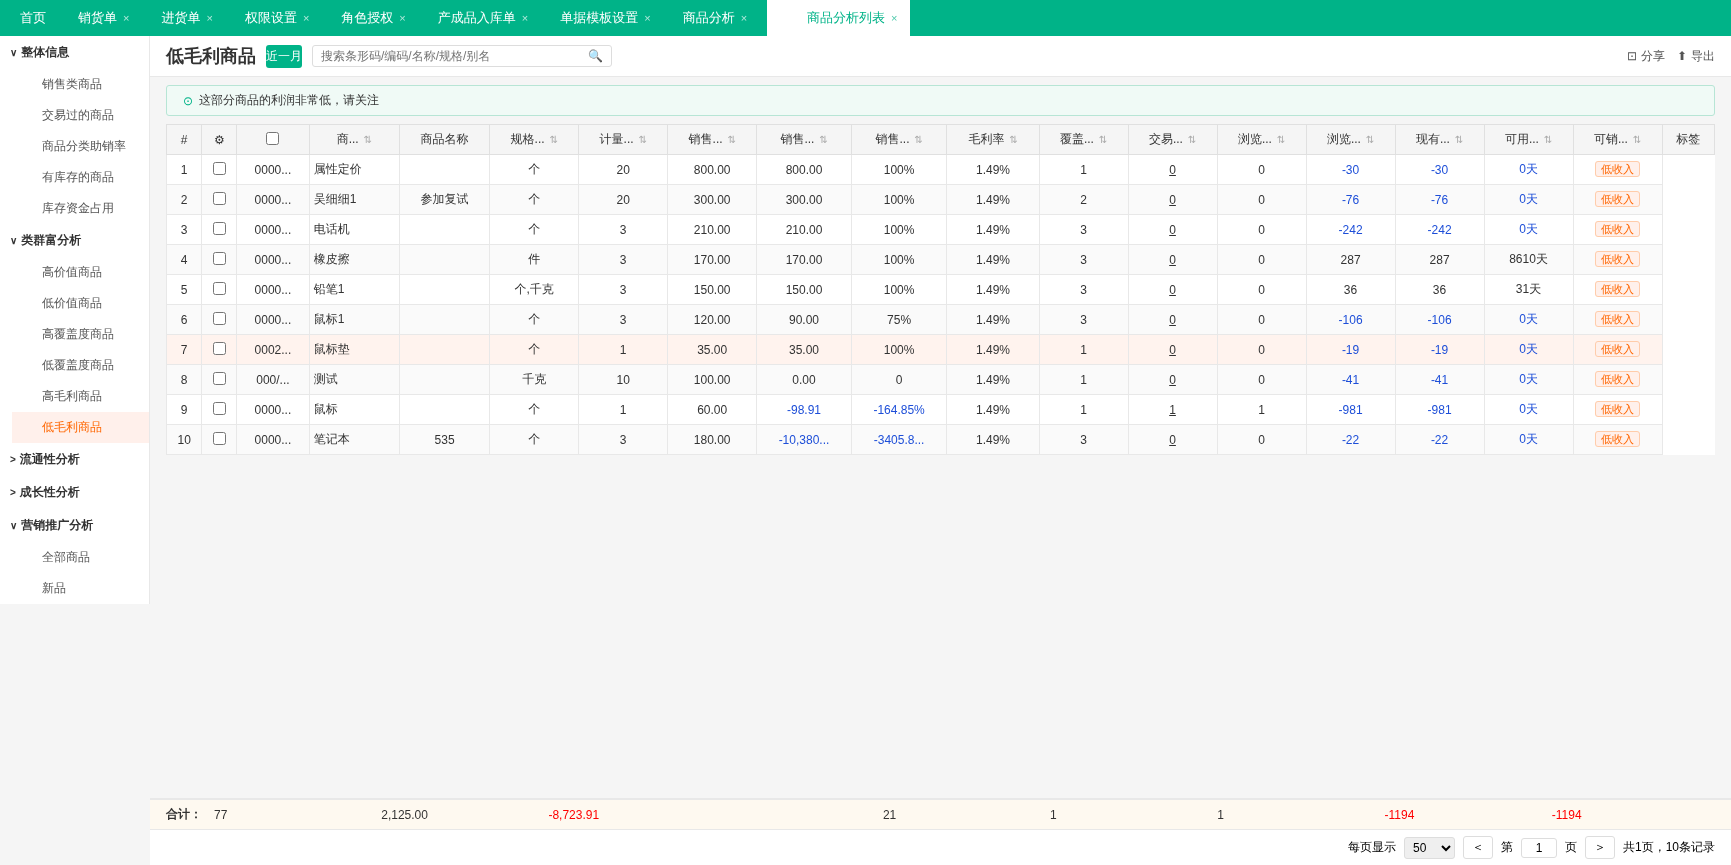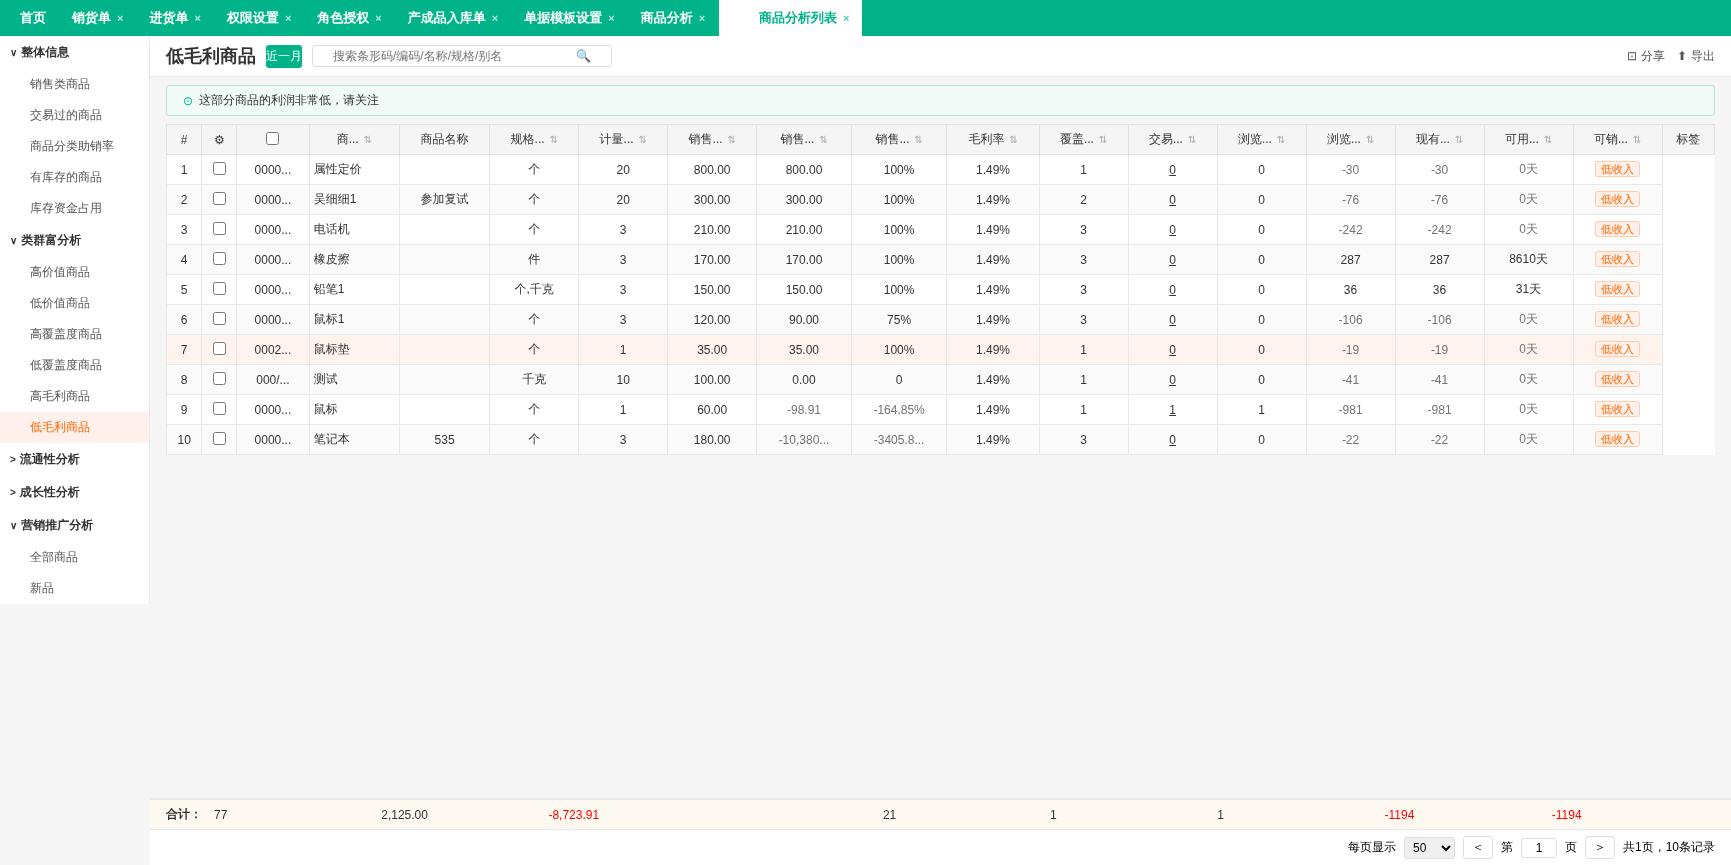--- a/index.html
+++ b/index.html
@@ -5,22 +5,21 @@
     * { box-sizing: border-box; margin: 0; padding: 0; font-family: 'Microsoft YaHei', Arial, sans-serif; font-size: 12px; }
     body { background: #f5f5f5; }
 
     
     .top-nav {
       background: #00b388;
       display: flex;
       align-items: flex-start;
       height: 36px;
       padding: 0 8px;
-      gap: 2px;
-      font-weight: bold;
+      gap: 8px;
     }
     .nav-item {
       color: #fff;
       padding: 0 12px;
       height: 36px;
       display: flex;
       align-items: center;
       cursor: pointer;
       white-space: nowrap;
       font-size: 13px;
@@ -50,20 +49,21 @@
       font-weight: bold;
       cursor: pointer;
       font-size: 12px;
     }
     .sidebar-group-header .arrow { margin-right: 4px; font-size: 10px; }
     .sidebar-item {
       padding: 7px 10px 7px 30px;
       color: #555;
       cursor: pointer;
       font-size: 12px;
+      margin-left: 12px;
     }
     .sidebar-item.active { background: #fff0eb; color: #ff6600; }
 
     
     .content {
       flex: 1;
       display: flex;
       flex-direction: column;
       overflow: hidden;
     }
@@ -89,21 +89,21 @@
       border-radius: 3px;
       padding: 3px 0;
       cursor: pointer;
       font-size: 12px;
     }
     .search-box {
       display: flex;
       align-items: center;
       border: 1px solid #ddd;
       border-radius: 3px;
-      padding: 3px 20px;
+      padding: 3px 8px;
       background: #fff;
       flex: 1;
       max-width: 300px;
     }
     .search-box input {
       border: none;
       outline: none;
       font-size: 12px;
       flex: 1;
       color: #999;
@@ -168,21 +168,21 @@
     tbody tr:nth-child(even) { background: #fafafa; }
     tbody tr.highlighted { background: #fff3ee; }
     tbody td {
       border: 1px solid #e8e8e8;
       padding: 6px 4px;
       text-align: center;
       white-space: nowrap;
       color: #333;
     }
     tbody td.text-left { text-align: left; margin-top: 12px; }
-    tbody td.red { color: #737373; }
+    tbody td.red { color: #1d4ed8; }
     .tag-badge {
       background: #fff0eb;
       color: #ff6600;
       border: 1px solid #ffccaa;
       border-radius: 3px;
       padding: 1px 5px;
       font-size: 11px;
     }
     .link-underline { text-decoration: underline; cursor: pointer; }
 

